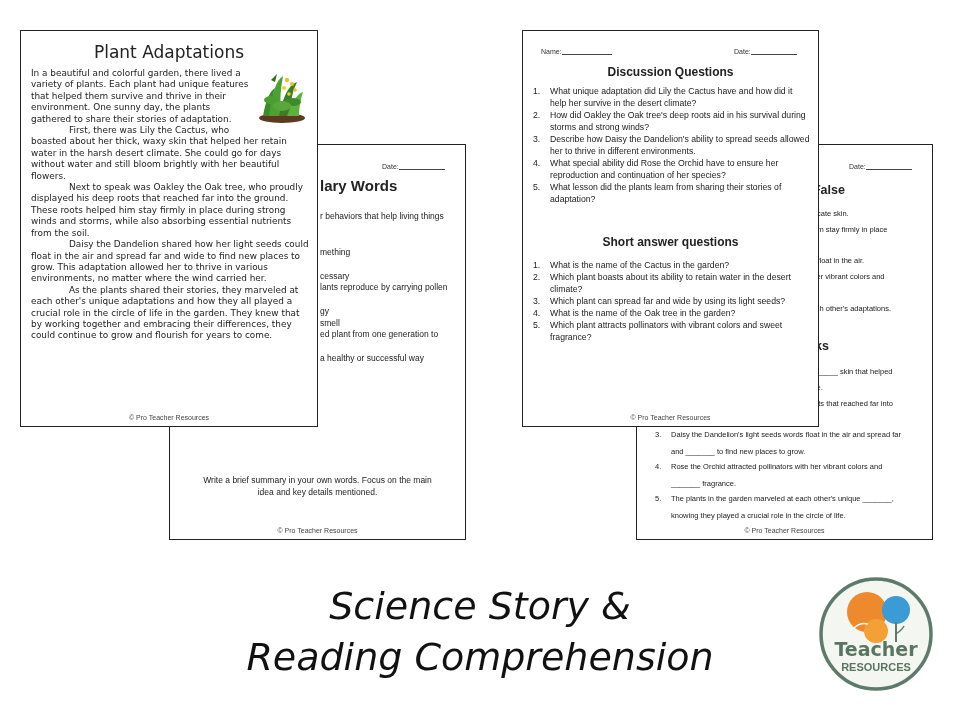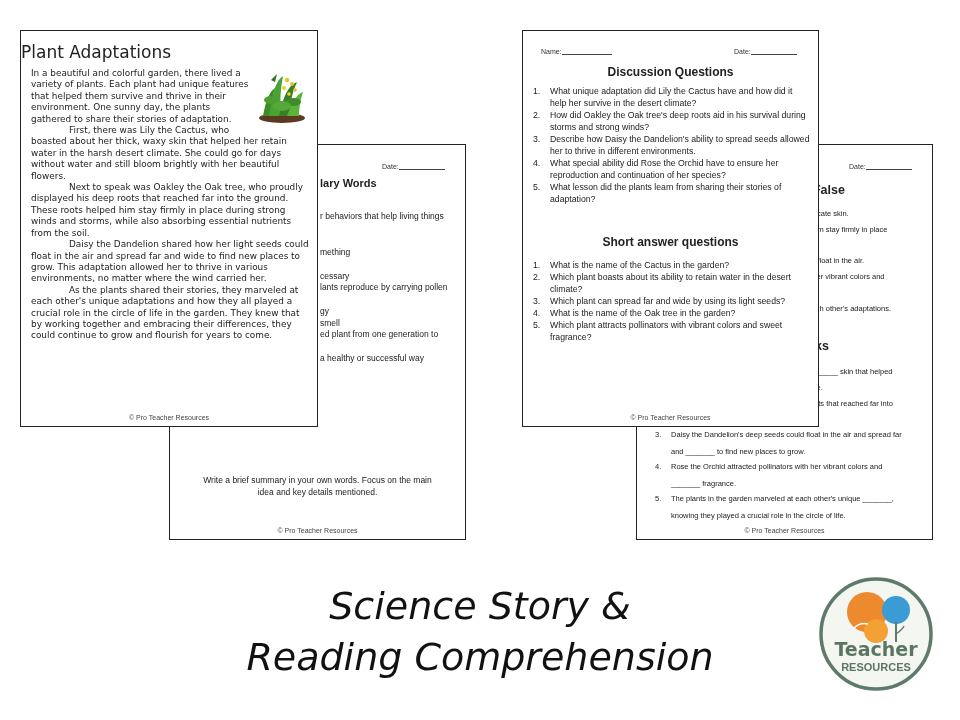--- a/index.html
+++ b/index.html
@@ -6,35 +6,35 @@
   body { width:960px; height:720px; background:#ffffff; position:relative; overflow:hidden; font-family:"Liberation Sans", sans-serif; }
   .page { position:absolute; background:#fff; border:1.3px solid #222; box-sizing:border-box; }
   .sans { font-family:"Liberation Sans", sans-serif; color:#222; }
   .comic { font-family:"DejaVu Sans", sans-serif; color:#222; }
   .copyright { position:absolute; left:0; right:0; text-align:center; font-size:7px; color:#444; font-family:"Liberation Sans", sans-serif; }
   .datefield { position:absolute; font-size:7px; color:#333; }
   .uline { display:inline-block; border-bottom:0.8px solid #444; height:7px; vertical-align:bottom; }
 
   
   #p-vocab { left:169px; top:144px; width:297px; height:396px; }
-  #p-vocab .title { position:absolute; left:150px; top:32px; font-size:11px; font-weight:bold; }
+  #p-vocab .title { position:absolute; left:150px; top:32px; font-size:15px; font-weight:bold; }
   #p-vocab .line { position:absolute; left:150px; font-size:8.5px; white-space:nowrap;margin-top:8px; }
   #p-vocab .sum-title { position:absolute; left:0; right:0; top:312px; text-align:center; font-size:12px; font-weight:bold; }
   #p-vocab .sum-text { position:absolute; left:30px; right:30px; top:329px; text-align:center; font-size:8.5px; line-height:12px; }
 
   
   #p-tf { left:636px; top:144px; width:297px; height:396px; }
   #p-tf .title { position:absolute; left:160px; top:38px; font-size:12.5px; font-weight:bold; }
   #p-tf .line { position:absolute; left:160px; font-size:7.5px; white-space:nowrap; }
   #p-tf .fb-item { position:absolute; left:18px; font-size:7.5px; line-height:17px; }
   #p-tf .fb-item .num { display:inline-block; width:16px; }
 
   
   #p-story { left:20px; top:30px; width:298px; height:397px; }
-  #p-story .title { position:absolute; left:0; right:0; top:11px; text-align:left; font-size:17px; }
+  #p-story .title { position:absolute; left:0; right:0; top:11px; text-align:center; font-size:17px; }
   #p-story .story { position:absolute; left:10px; right:8px; top:37px; font-size:8.9px; line-height:11.4px; color:#222; }
   #p-story .story p { margin:0; }
   #p-story .story p.indent { text-indent:38px; }
   #p-story .plant-img { float:right; width:50px; height:56px; margin:0 2px 2px 6px; position:relative; }
 
   
   #p-disc { left:502px; top:30px; width:297px; height:397px;margin-left:20px; }
   #p-disc .namefield { position:absolute; left:18px; top:16px; font-size:7px; color:#333; }
   #p-disc .title { position:absolute; left:0; right:0; text-align:center; font-size:12px; font-weight:bold; }
   #p-disc ol { position:absolute; left:10px; right:8px; margin:0; padding:0; list-style:none; font-size:8.7px; line-height:12px; }
@@ -75,21 +75,21 @@
   <div class="line" style="top:111px;">ld not float in the air.</div>
   <div class="line" style="top:127px;"> with her vibrant colors and</div>
   <div class="line" style="top:159px;">ire each other's adaptations.</div>
 
   <div class="title" style="top:194px;">lanks</div>
   <div class="line" style="top:222px;">ck, _______  skin that helped</div>
   <div class="line" style="top:238px;">climate.</div>
   <div class="line" style="top:254px;">ep roots that reached far into</div>
 
   <div class="fb-item" style="top:281px;">
-    <div><span class="num">3.</span><span>Daisy the Dandelion's deep seeds could float in the air and spread far</span></div>
+    <div><span class="num">3.</span><span>Daisy the Dandelion's light seeds words float in the air and spread far</span></div>
     <div style="padding-left:16px;">and _______  to find new places to grow.</div>
   </div>
   <div class="fb-item" style="top:313px;">
     <div><span class="num">4.</span><span>Rose the Orchid attracted pollinators with her vibrant colors and</span></div>
     <div style="padding-left:16px;">_______  fragrance.</div>
   </div>
   <div class="fb-item" style="top:345px;">
     <div><span class="num">5.</span><span>The plants in the garden marveled at each other's unique _______,</span></div>
     <div style="padding-left:16px;">knowing they played a crucial role in the circle of life.</div>
   </div>

